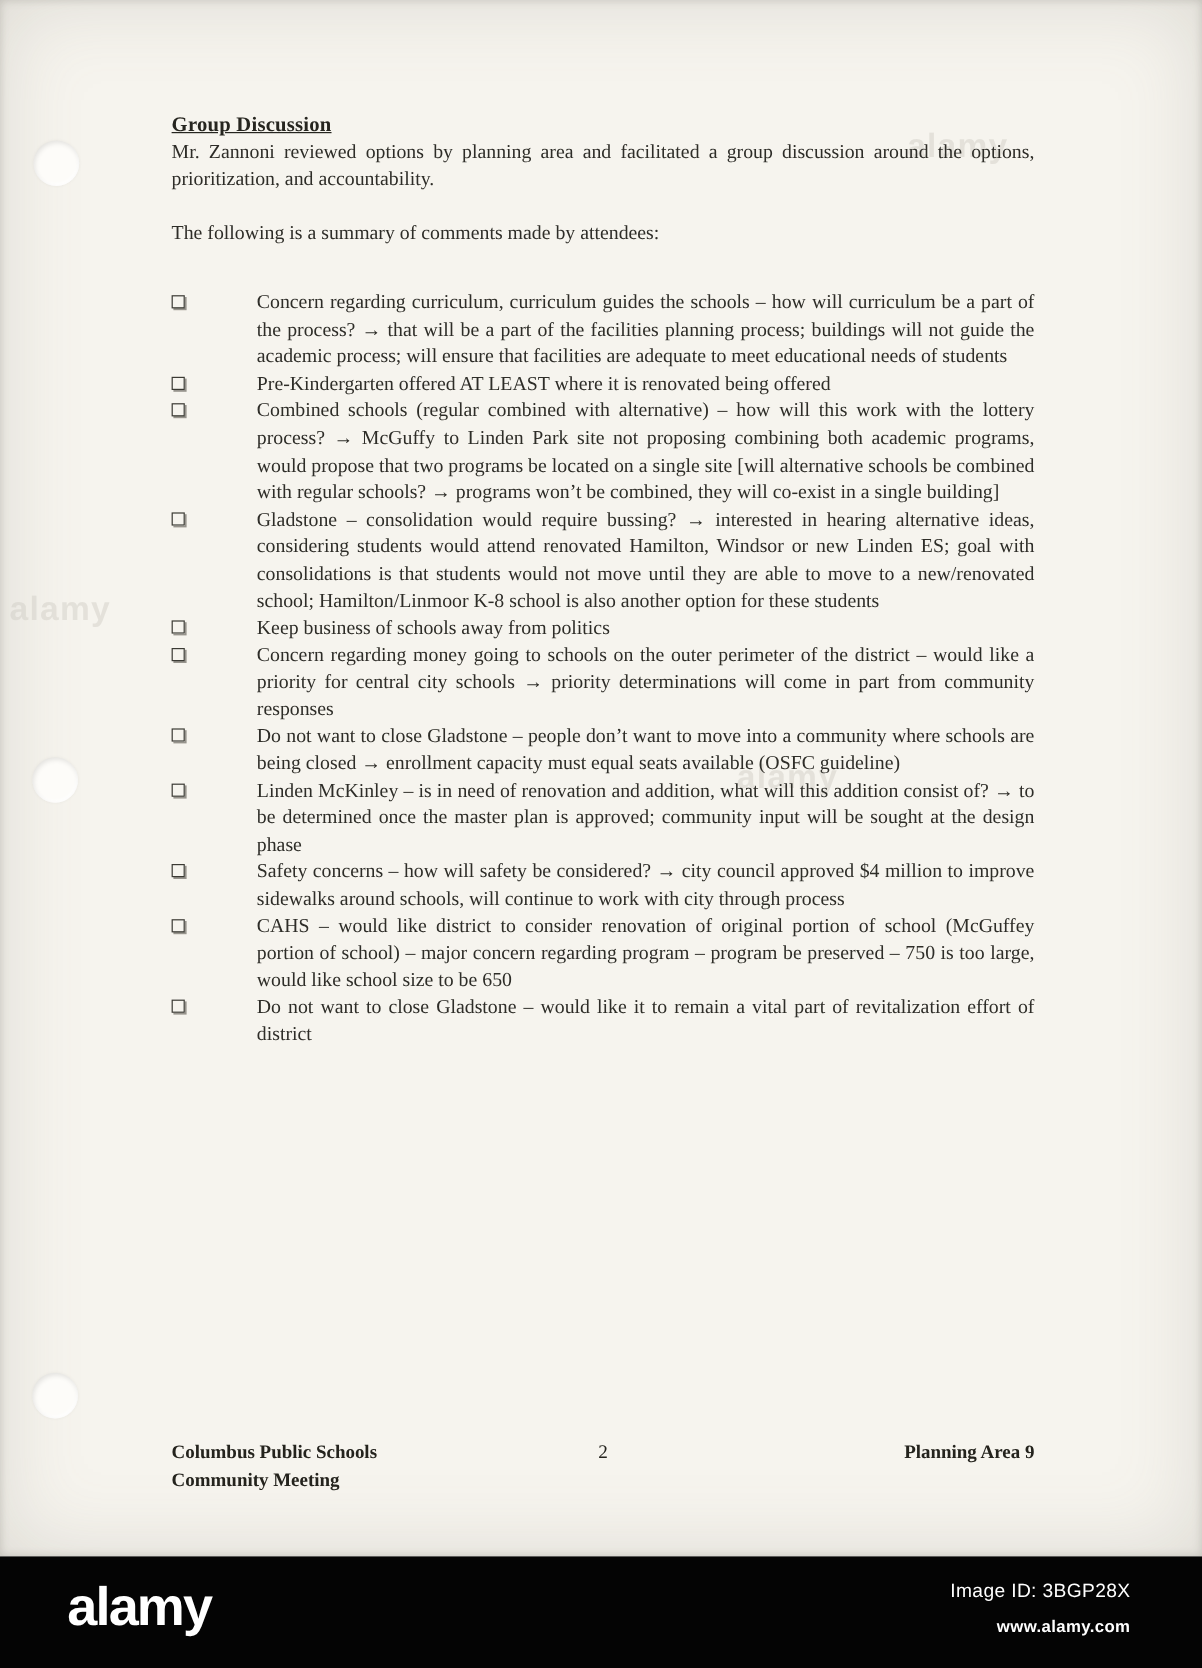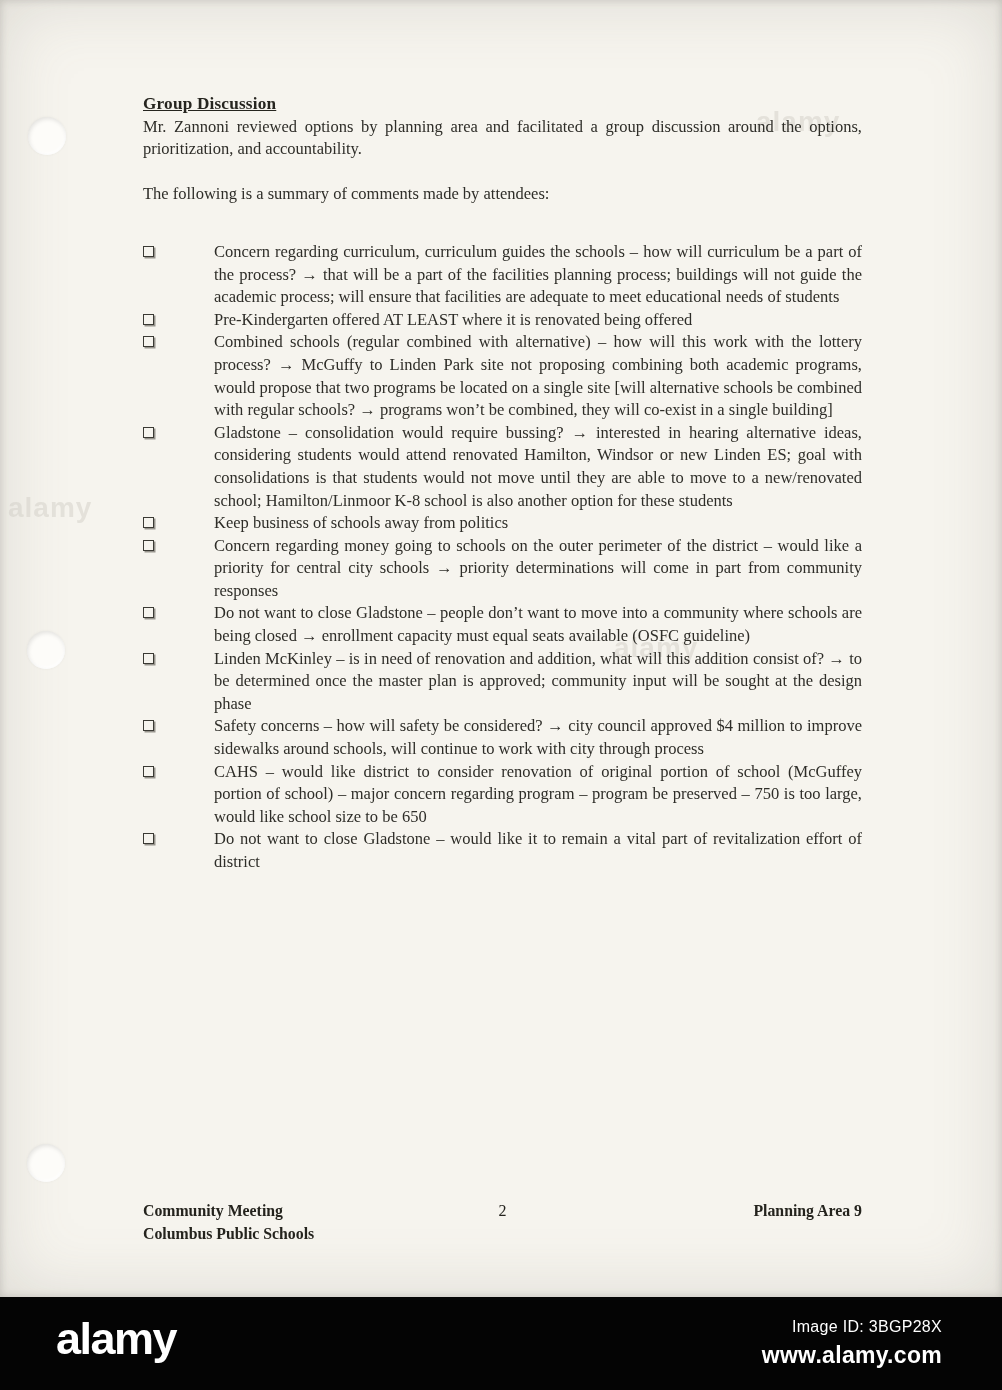--- a/index.html
+++ b/index.html
@@ -80,21 +80,21 @@
     font-family:"Liberation Sans", "DejaVu Sans", sans-serif;
   }
   .alamy-logo {
     position:absolute; left:56px; top:16px;
     font-size:45px; font-weight:bold; letter-spacing:-1.5px;
   }
   .alamy-meta {
     position:absolute; right:60px; top:17px; text-align:right;
   }
   .alamy-meta .img-id { font-size:16px; line-height:26px; letter-spacing:0.3px; }
-  .alamy-meta .url    { font-size:23px; line-height:30px; font-weight:bold; letter-spacing:0.3px; }
+  .alamy-meta .url    { font-size:14px; line-height:30px; font-weight:bold; letter-spacing:0.3px; }
 </style>
 </head>
 <body>
 
 <div class="stage">
 
   <div class="paper">
 
     <div class="hole hole1"></div>
     <div class="hole hole2"></div>
@@ -174,22 +174,22 @@
           <span class="chk-col">
               <span class="chk"></span>
             </span>
           <span class="btxt">Do not want to close Gladstone – would like it to remain a vital part of revitalization effort of district</span>
         </li>
       </ul>
     </div>
 
     <div class="footer">
       <div class="f-left">
+        <div>Columbus Public Schools</div>
         <div>Community Meeting</div>
-        <div>Columbus Public Schools</div>
       </div>
       <div class="f-center">2</div>
       <div class="f-right">
         <div>Planning Area 9</div>
       </div>
     </div>
 
   </div>
 
   <div class="alamy-bar">

